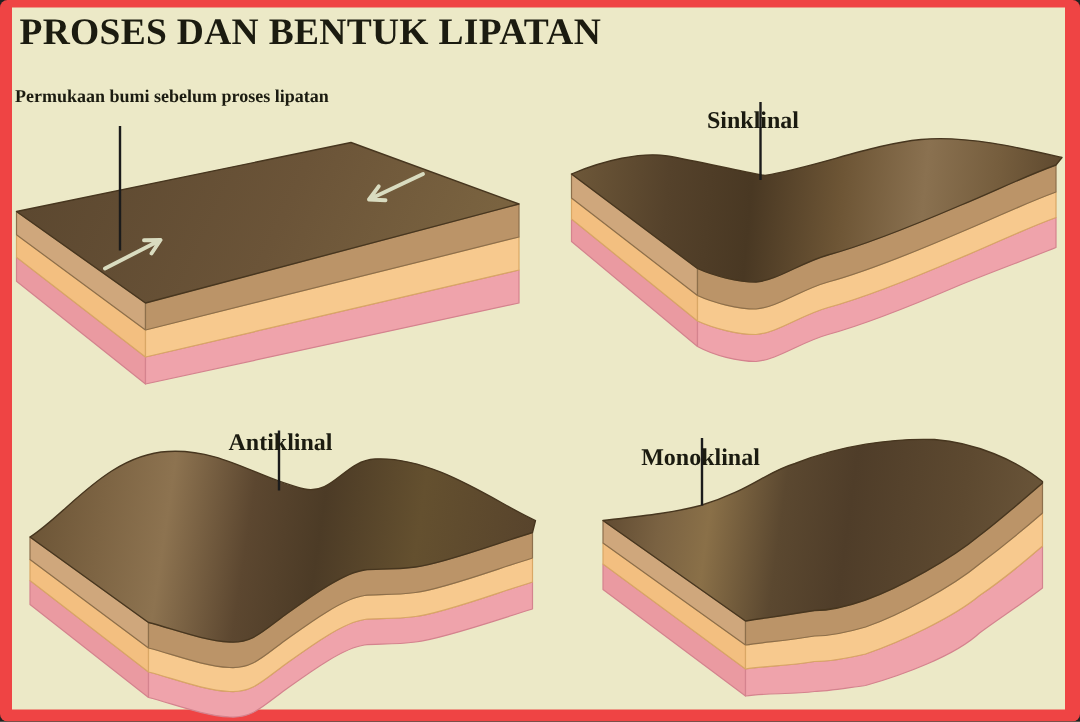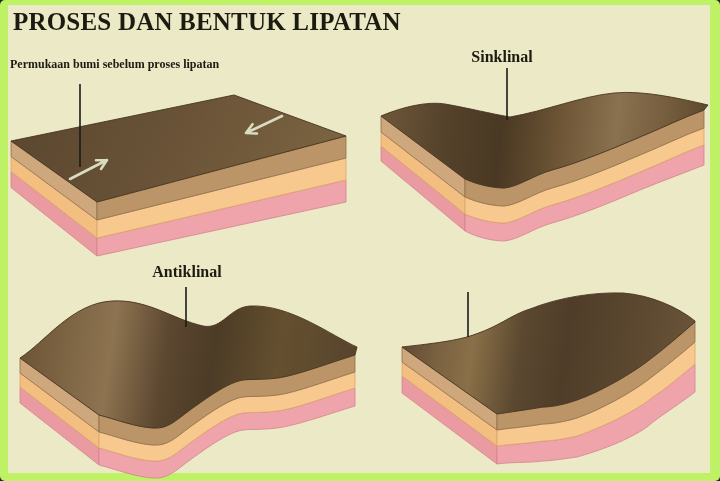--- a/index.html
+++ b/index.html
@@ -1,40 +1,40 @@
 <!DOCTYPE html>
 <html><head>
 <meta charset="utf-8">
 <style>
   html,body{margin:0;padding:0;background:#222;}
   .figure{
     position:relative;
     width:720px;height:481px;
-    background:#bef264;
+    background:#ef4444;
     border-radius:5px;
     overflow:hidden;
     font-family:"Liberation Serif","DejaVu Serif",serif;
   }
   .canvas{
     position:absolute;
     left:8px;top:5px;
     width:702px;height:468px;
     background:#ece9c7;
   }
   .art{position:absolute;left:0;top:0;width:720px;height:481px;}
   .lbl{
     position:absolute;
     color:#1b1b10;
     font-weight:bold;
     white-space:nowrap;
     line-height:1.1;
   }
   .title{left:13px;top:8px;font-size:25px;letter-spacing:.2px;}
   .sub{left:10px;top:58px;font-size:12px;}
-  .tag{font-size:16px;width:110px;text-align:center;}
+  .tag{font-size:16px;width:110px;text-align:center;margin-top:24px;}
   .tag-sink{left:447px;top:48px;}
   .tag-anti{left:132px;top:263px;}
   .tag-mono{left:412px;top:273px;}
 </style>
 </head>
 <body>
 
 <div class="figure">
   <div class="canvas"></div>
 
@@ -123,13 +123,14 @@
       <line x1="507" y1="68" x2="507" y2="120"></line>
       <line x1="186" y1="287" x2="186" y2="327"></line>
       <line x1="468" y1="292" x2="468" y2="337"></line>
     </g>
   </svg>
 
   <div class="lbl title">PROSES DAN BENTUK LIPATAN</div>
   <div class="lbl sub">Permukaan bumi sebelum proses lipatan</div>
   <div class="lbl tag tag-sink">Sinklinal</div>
   <div class="lbl tag tag-anti">Antiklinal</div>
+  <div class="lbl tag tag-mono">Monoklinal</div>
 </div>
 
 </body></html>

